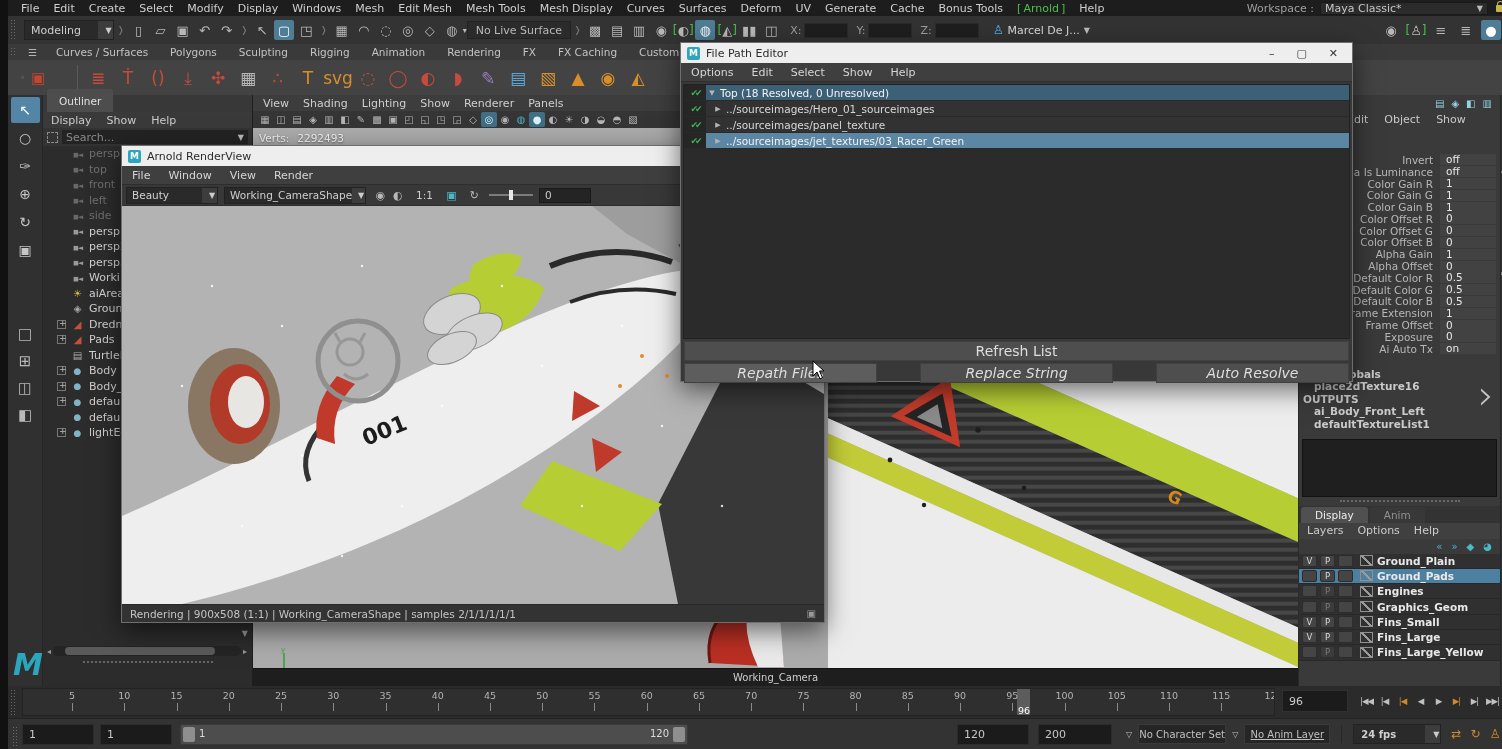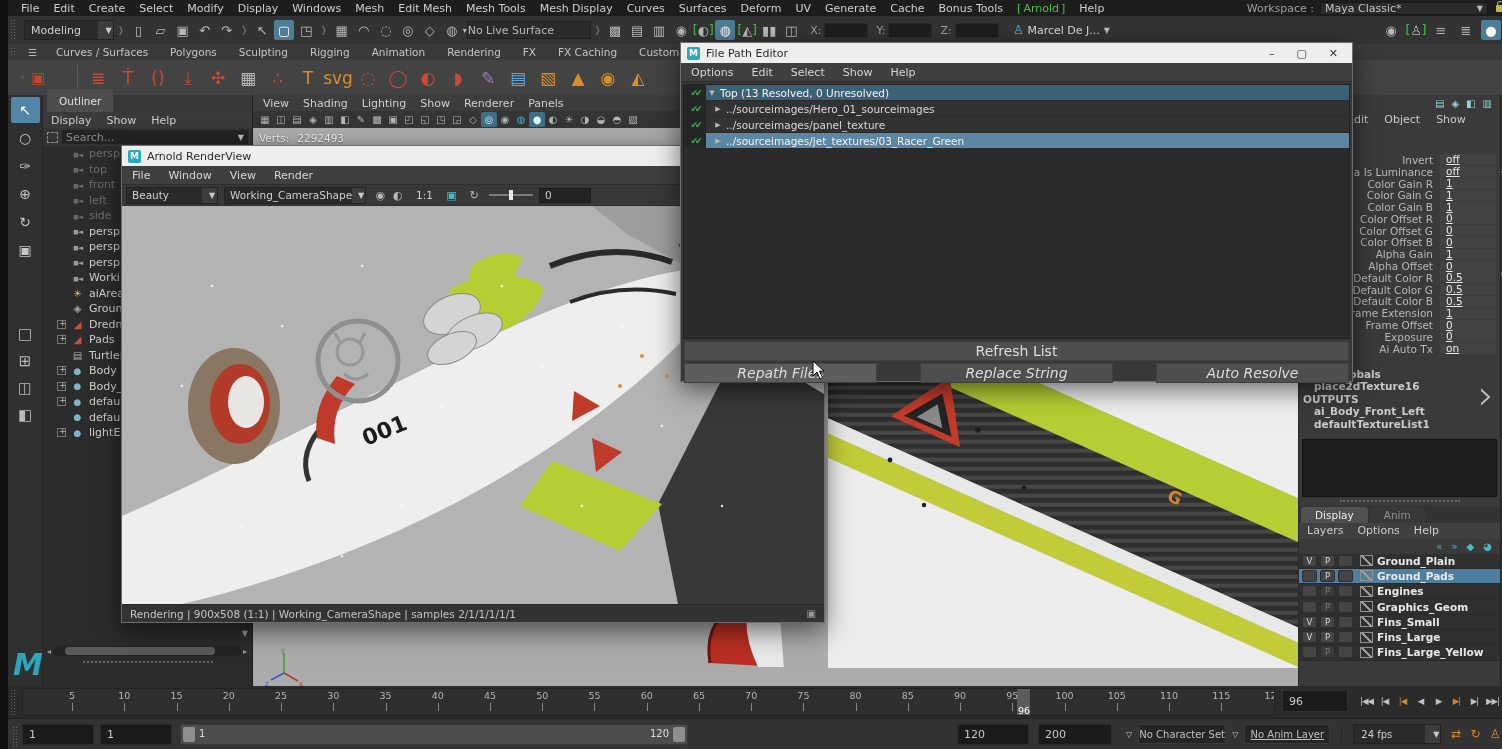--- a/index.html
+++ b/index.html
@@ -25,21 +25,21 @@
 .lock::before{content:"";position:absolute;left:1px;top:-4px;width:5px;height:5px;border:1px solid #c9b64b;border-radius:50% 50% 0 0;border-bottom:none;}
 
 #toolbar{left:0;top:16px;width:1502px;height:28px;background:#333333;display:flex;align-items:center;}
 .dropdown{height:20px;background:#2a2a2a;border:1px solid #222;display:flex;align-items:center;color:#cfcfcf;}
 .dropdown .dd-caret{width:15px;align-self:stretch;background:#3d3d3d;margin-left:auto;display:flex;align-items:center;justify-content:center;font-size:8px;color:#ccc;}
 #mode-dd{width:90px;margin-left:6px;}
 #mode-dd span{padding-left:6px;}
 .tbi{width:20px;height:20px;display:flex;align-items:center;justify-content:center;font-size:13px;color:#b8b8b8;margin:0 1px;border-radius:2px;}
 .tbi.active{background:#4f7d95;color:#fff;}
 .tbi.bracketed::before,.tbi.bracketed::after{margin:0;font-size:12px;}
-#live-surface{width:124px;height:18px;background:#2b2b2b;border:1px solid #222;color:#b9b9b9;display:flex;align-items:center;}
+#live-surface{width:104px;height:18px;background:#2b2b2b;border:1px solid #222;color:#b9b9b9;display:flex;align-items:center;padding-left:8px;}
 .coord-label{color:#9f9f9f;margin:0 3px 0 8px;}
 .coord-field{width:44px;height:15px;background:#1e1e1e;border:1px solid #2a2a2a;}
 #user-chip{display:flex;align-items:center;gap:4px;margin-left:14px;color:#d8d8d8;}
 #user-chip .pawn{color:#55aee0;font-size:12px;}
 #tb-right{margin-left:auto;display:flex;align-items:center;gap:3px;padding-right:8px;}
 
 #shelf-tabs{left:0;top:44px;width:1502px;height:16px;background:#3a3a3a;display:flex;align-items:center;}
 #shelf-tabs .hamburger{color:#b5b5b5;font-size:10px;margin:0 8px 0 10px;}
 .shelf-tab{padding:0 11px;color:#c3c3c3;font-size:10.5px;white-space:nowrap;}
 #shelf{left:0;top:60px;width:1502px;height:35px;background:#434343;display:flex;align-items:center;}
@@ -135,21 +135,21 @@
 #fpe-btnrow .fpe-btn:first-child{background:#5d5d5d;}
 
 #rightpanel{left:1290px;top:95px;width:202px;height:591px;background:#3a3a3a;border-left:1px solid #2a2a2a;}
 #rp-icons{height:16px;display:flex;align-items:center;justify-content:flex-end;gap:7px;padding-right:8px;}
 #rp-icons span{font-size:10px;color:#8fd5de;}
 #rp-menus{height:16px;display:flex;align-items:center;gap:16px;padding-left:48px;}
 #rp-menus span{color:#c9c9c9;}
 #attrs{margin-top:27px;}
 .attr-row{height:11.8px;display:flex;align-items:center;}
 .attr-row .alabel{flex:1;text-align:right;padding-right:7px;color:#b8b8b8;font-size:10.5px;white-space:nowrap;}
-.attr-row .aval{width:56px;background:#424242;color:#e8e8e8;font-size:10.5px;padding-left:6px;height:11px;line-height:11px;margin-right:4px;text-decoration:underline;}
+.attr-row .aval{width:56px;background:#424242;color:#e8e8e8;font-size:10.5px;padding-left:6px;height:11px;line-height:11px;margin-right:4px;}
 #nodes{margin-top:13px;}
 .node-row{height:12.6px;font-weight:bold;font-size:10.5px;color:#cbcbcb;padding-left:4px;white-space:nowrap;}
 .node-row.indent{padding-left:15px;}
 #rp-chevron{position:absolute;right:6px;top:282px;font-size:40px;font-weight:200;color:#c4c4c4;line-height:36px;}
 #rp-box{margin:8px 3px 0 3px;height:58px;background:#1f1f1f;border:1px solid #121212;}
 #rp-dots{margin:3px auto 0 auto;width:120px;border-bottom:2px dotted #6a6a6a;}
 #layer-tabs{margin-top:4px;height:17px;display:flex;align-items:flex-end;gap:2px;padding-left:2px;background:#333;}
 #layer-tabs .ltab{height:16px;padding:0 14px;display:flex;align-items:center;background:#383838;color:#909090;border-radius:3px 3px 0 0;font-size:10.5px;}
 #layer-tabs .ltab.active{background:#505050;color:#ececec;}
 #layer-menus{height:16px;display:flex;align-items:center;gap:14px;padding-left:8px;background:#404040;}
@@ -178,21 +178,21 @@
 .pb-btn.accent{color:#cf8a2d;}
 
 #rangebar{left:0;top:718px;width:1502px;height:31px;background:#333;border-top:1px solid #222;}
 .rfield{position:absolute;top:5px;height:21px;background:#1b1b1b;border:1px solid #2c2c2c;color:#c8c8c8;display:flex;align-items:center;padding-left:6px;}
 #range-slider{position:absolute;left:172px;top:5px;width:508px;height:21px;background:#4d4d4d;border:1px solid #3a3a3a;border-radius:2px;}
 #range-slider .rhandle{position:absolute;top:2px;width:12px;height:15px;background:#8f8f8f;border-radius:2px;}
 #range-slider .lab{position:absolute;top:3px;font-size:10px;color:#dcdcdc;}
 #rb-right{position:absolute;left:1118px;top:5px;display:flex;align-items:center;gap:6px;}
 .rb-box{height:20px;background:#252525;border:1px solid #3a3a3a;color:#c0c0c0;font-size:10px;display:flex;align-items:center;justify-content:center;}
 #fps-dd{width:88px;height:20px;font-size:10px;}
-#fps-dd span{padding-left:7px;}
+#fps-dd span{padding-left:7px;font-weight:bold;}
 #rb-icons{display:flex;align-items:center;gap:9px;margin-left:4px;}
 #rb-icons .oic{color:#cf8a2d;font-size:12px;}
 #cursor{position:absolute;left:804px;top:360px;z-index:30;}
 </style>
 </head>
 <body>
 
 <div id="app">
 
   <div id="menubar" class="abs">
@@ -578,20 +578,23 @@
 
     <svg class="abs" style="left:12px;top:551px;" width="38" height="40">
       <line x1="19" y1="27" x2="19" y2="7" stroke="#3aa23a" stroke-width="1.6"></line>
       <line x1="19" y1="27" x2="33" y2="35" stroke="#b23a2e" stroke-width="1.6"></line>
       <line x1="19" y1="27" x2="6" y2="34" stroke="#3a57c8" stroke-width="1.6"></line>
       <text x="16" y="6" font-size="7" fill="#3aa23a">y</text>
       <text x="34" y="40" font-size="7" fill="#b23a2e">x</text>
       <text x="0" y="40" font-size="7" fill="#3a57c8">z</text>
     </svg>
 
+    <div id="vp-bottom">
+      <span>Working_Camera</span>
+    </div>
   </div>
 
   <div id="rightpanel" class="abs">
     <div id="rp-icons">
         <span>▤</span>
         <span>◈</span>
         <span>◧</span>
         <span>▥</span>
       </div>
     <div id="rp-menus">
@@ -893,21 +896,21 @@
         <span>Select</span>
         <span>Show</span>
         <span>Help</span>
       </div>
     <div id="fpe-list">
       <div>
 
           <div class="fpe-row header">
             <span class="fpe-check">✔✔</span>
             <span class="fpe-caret">▼</span>
-            <span class="fpe-label">Top (13 Resolved, 0 Unresolved)</span>
+            <span class="fpe-label">Top (18 Resolved, 0 Unresolved)</span>
           </div>
 
           <div class="fpe-row">
             <span class="fpe-check">✔✔</span>
             <span class="fpe-caret">▶</span>
             <span class="fpe-label">../sourceimages/Hero_01_sourceimages</span>
           </div>
 
           <div class="fpe-row">
             <span class="fpe-check">✔✔</span>

